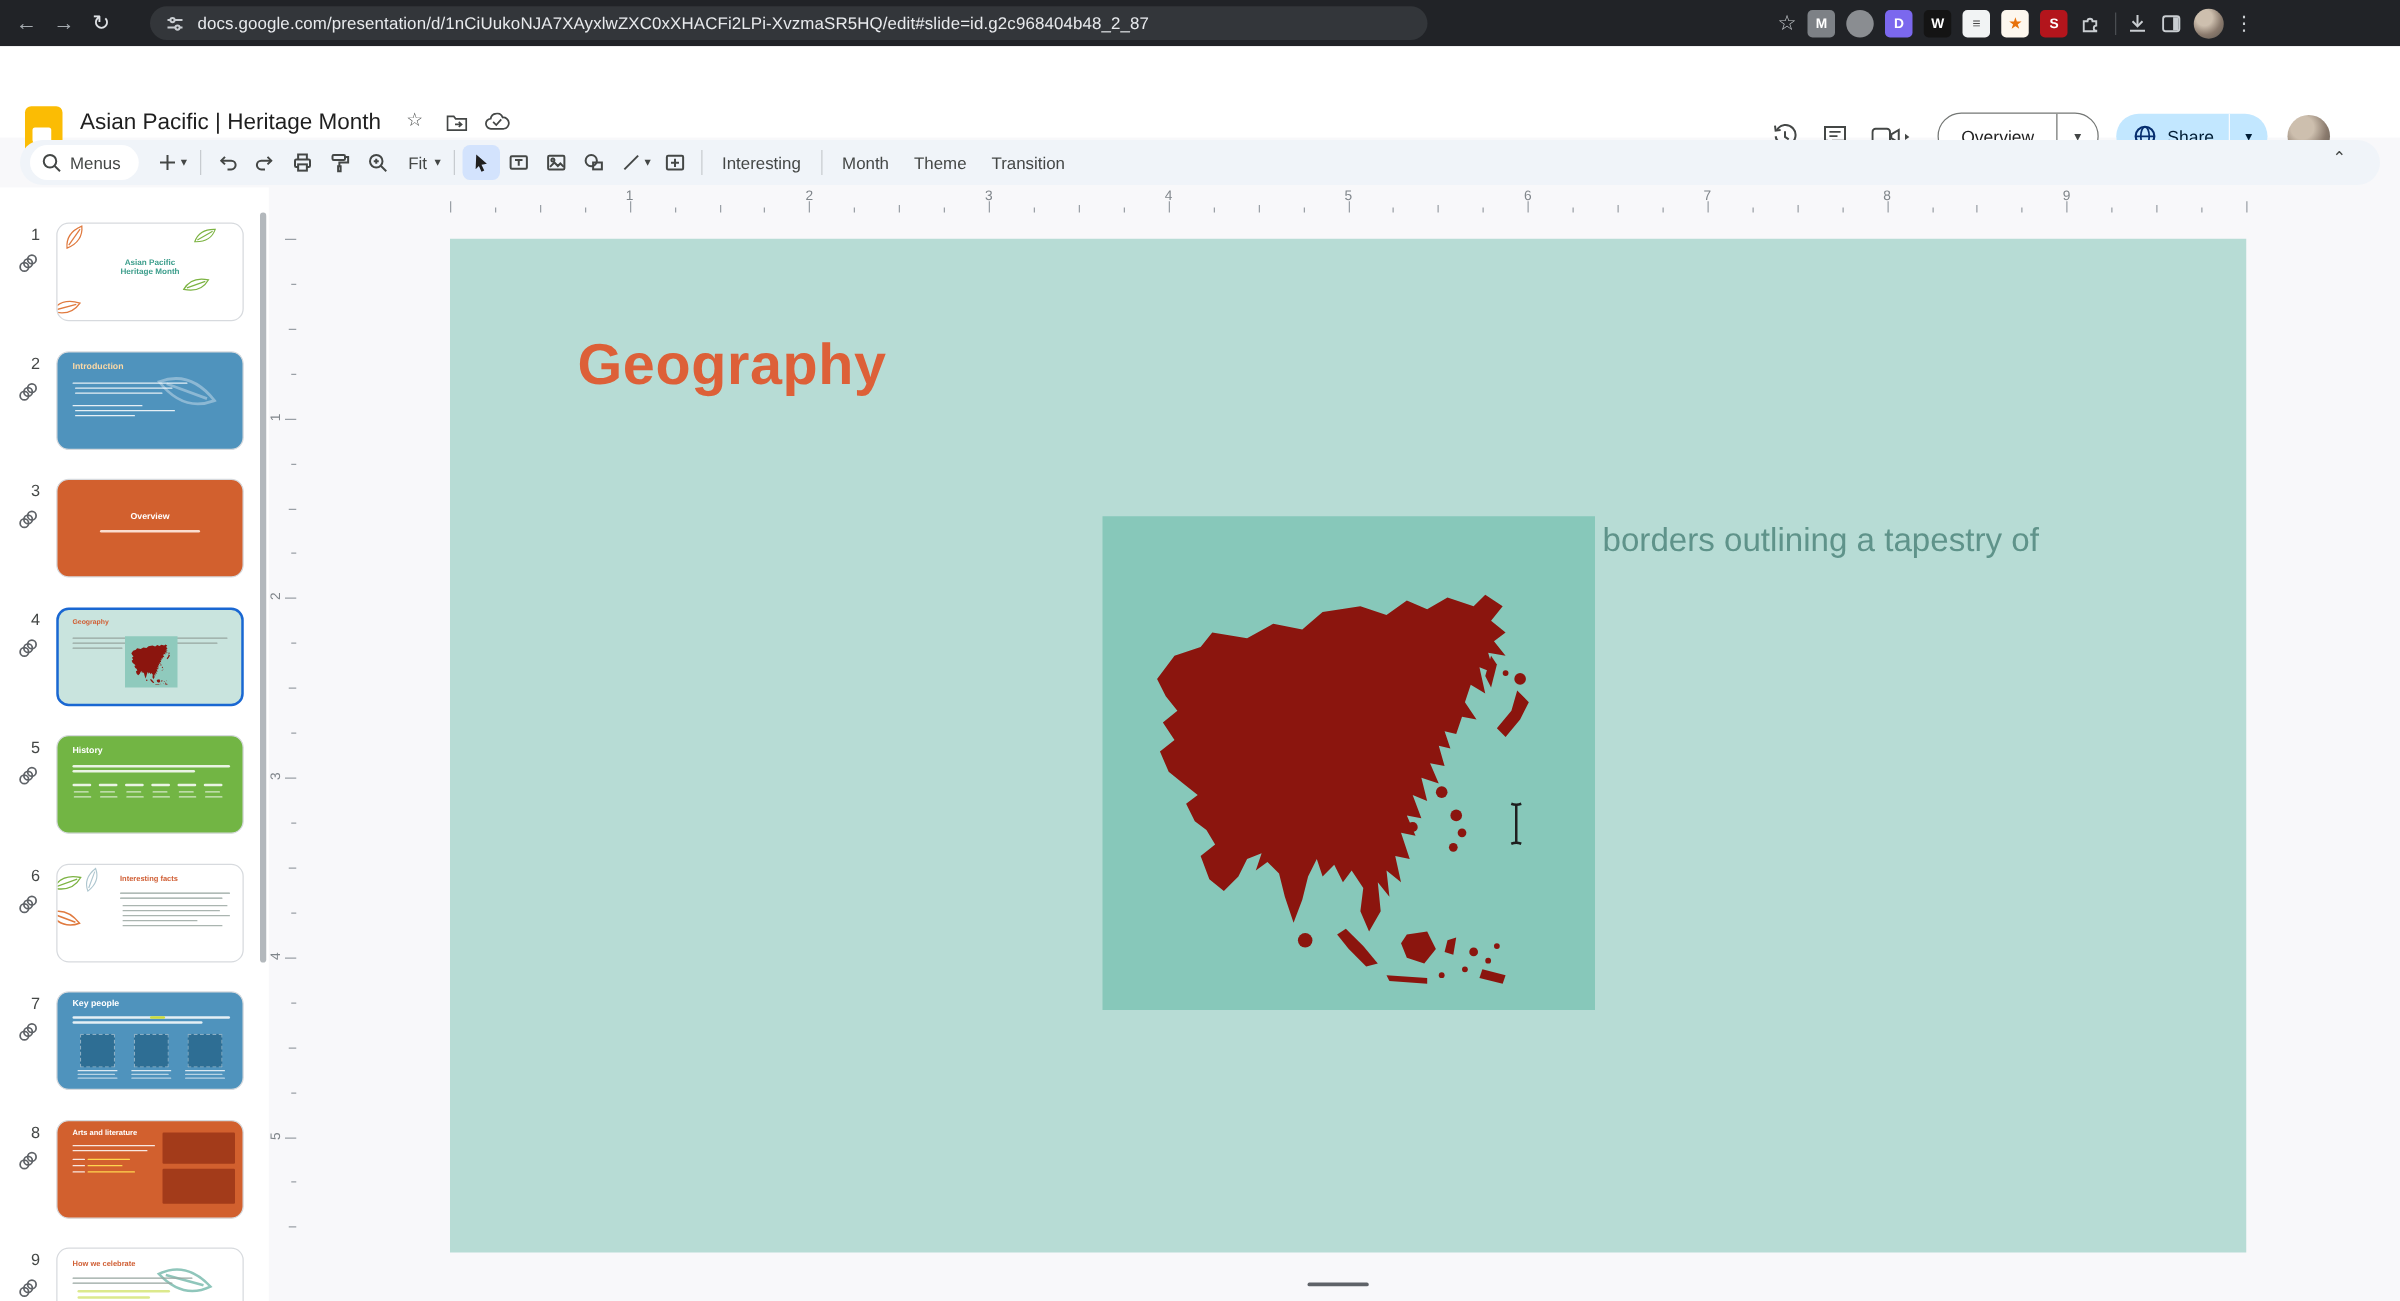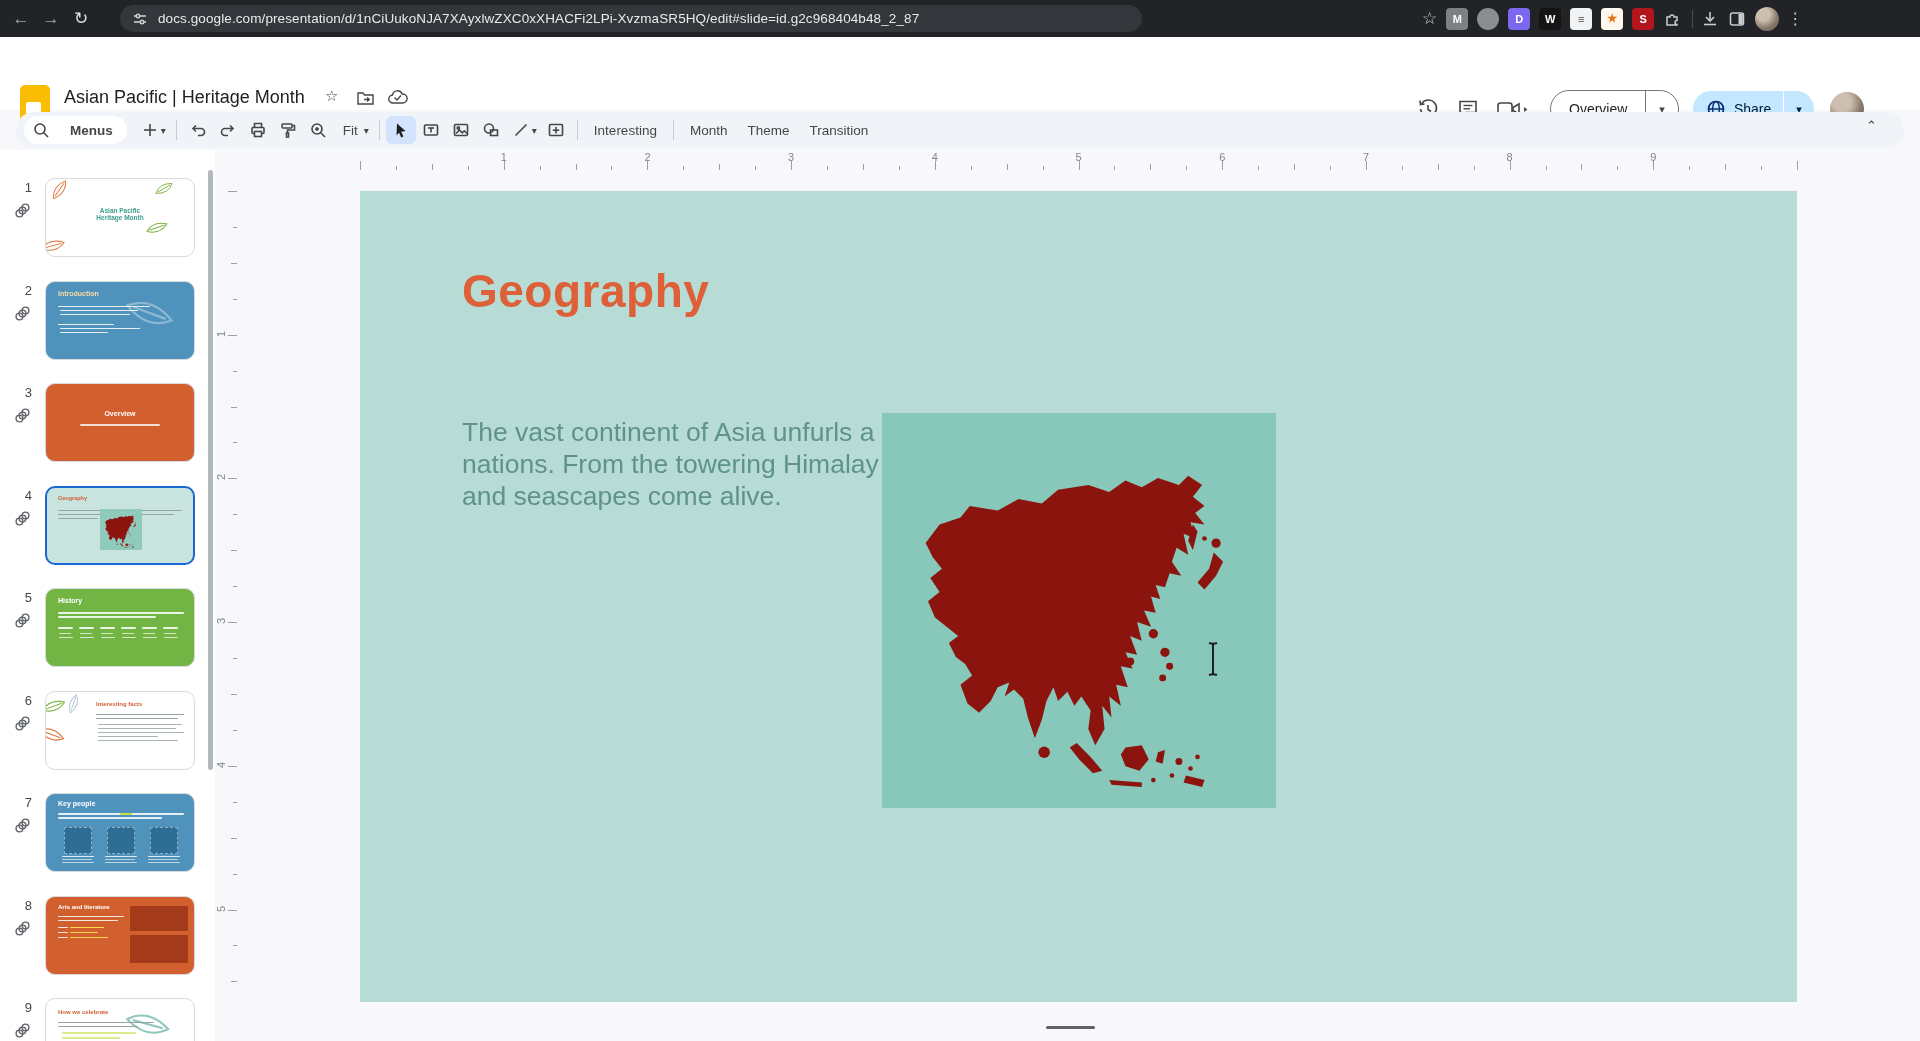--- a/index.html
+++ b/index.html
@@ -40,21 +40,21 @@
 
   
   #toolbar{left:16px;top:112px;width:1888px;height:36px;background:#f0f4f9;border-radius:18px;
        display:flex;align-items:center;padding:0 8px;box-sizing:border-box;}
   .tb-ic{width:30px;height:28px;display:flex;align-items:center;justify-content:center;border-radius:6px;color:#444746;}
   .tb-ic.active{background:#d3e3fd;}
   .tb-txt{font-size:13.5px;color:#444746;padding:5px 10px;border-radius:6px;}
   .tb-car{font-size:10px;color:#444746;margin:0 4px 0 -4px;}
   .tb-div{width:1px;height:20px;background:#c7cbd0;margin:0 6px;}
   #menus-pill{display:flex;align-items:center;background:#fff;border-radius:14px;height:28px;padding:0 14px 0 8px;margin-right:8px;}
-  #menus-pill span{font-size:13.5px;color:#444746;margin-left:20px;font-weight:bold;}
+  #menus-pill span{font-size:13.5px;color:#444746;margin-left:6px;}
 
   
   #film{left:0;top:150px;width:215px;height:891px;background:#fff;}
   .thumb{position:absolute;left:45px;width:150px;height:79px;border-radius:10px;border:1px solid #d7dade;
        background:#fff;box-sizing:border-box;overflow:hidden;}
   .thumb.selected{border:2px solid #1967d2;}
   .s-num{position:absolute;left:12px;width:20px;text-align:right;font-size:13px;color:#444746;}
   .s-link{position:absolute;left:14px;}
   #film-scroll{left:208px;top:170px;width:5px;height:600px;background:#9aa0a6;border-radius:3px;opacity:.75;}
   .bar{position:absolute;border-radius:1px;}
@@ -638,23 +638,21 @@
       <span class="bar" style="left:12px;top:23px;width:96px;height:1.2px;background:#97a5a0;border-radius:1px"></span>
         <span class="bar" style="left:12px;top:27px;width:80px;height:1.2px;background:#97a5a0;border-radius:1px"></span>
         <span class="bar" style="left:16px;top:33px;width:74px;height:2px;background:#dce98c;border-radius:1px"></span>
         <span class="bar" style="left:16px;top:38px;width:58px;height:2px;background:#dce98c;border-radius:1px"></span>
       </div>
     </div>
   <div id="film-scroll" class="abs"></div>
 
   <div id="slide" class="abs">
     <span id="slide-title" class="abs">Geography</span>
-    <div class="abs bodytext" style="left:102px;top:225px;width:760px">The vast continent of Asia unfurls a
-nations. From the towering Himalay
-and seascapes come alive.</div>
+    <div class="abs bodytext" style="left:922px;top:225px">borders outlining a tapestry of</div>
     <div id="img-box" class="abs"><svg width="394" height="395" viewBox="0 0 320 340">
           <g fill="#8b150e">
             <path d="M28,112 L40,96 L58,90 L66,80 L90,84 L108,74 L128,78 L142,66 L168,62 L186,68 L200,58 L214,64
  L228,56 L246,62 L254,54 L266,62 L258,72 L268,80 L260,86 L268,96 L256,94 L260,108 L250,104 L254,122 L244,116
  L240,128 L248,140 L238,138 L234,150 L226,148 L230,160 L222,158 L226,172 L216,170 L222,184 L210,180 L214,196
  L204,192 L210,208 L200,206 L206,220 L196,218 L202,236 L192,234 L196,252 L186,244 L188,262 L180,252 L182,272
  L174,286 L168,272 L170,256 L162,244 L156,252 L150,240 L142,248 L138,236 L132,248 L128,264 L122,280 L116,262
  L112,246 L104,238 L96,244 L100,232 L90,236 L84,248 L74,258 L64,250 L58,234 L68,226 L62,216 L54,210 L48,198
  L56,192 L46,184 L36,176 L30,162 L40,154 L32,142 L42,134 L34,124 Z"></path>
 <path d="M276,120 L284,128 L278,140 L268,152 L262,146 L272,134 Z"></path>

